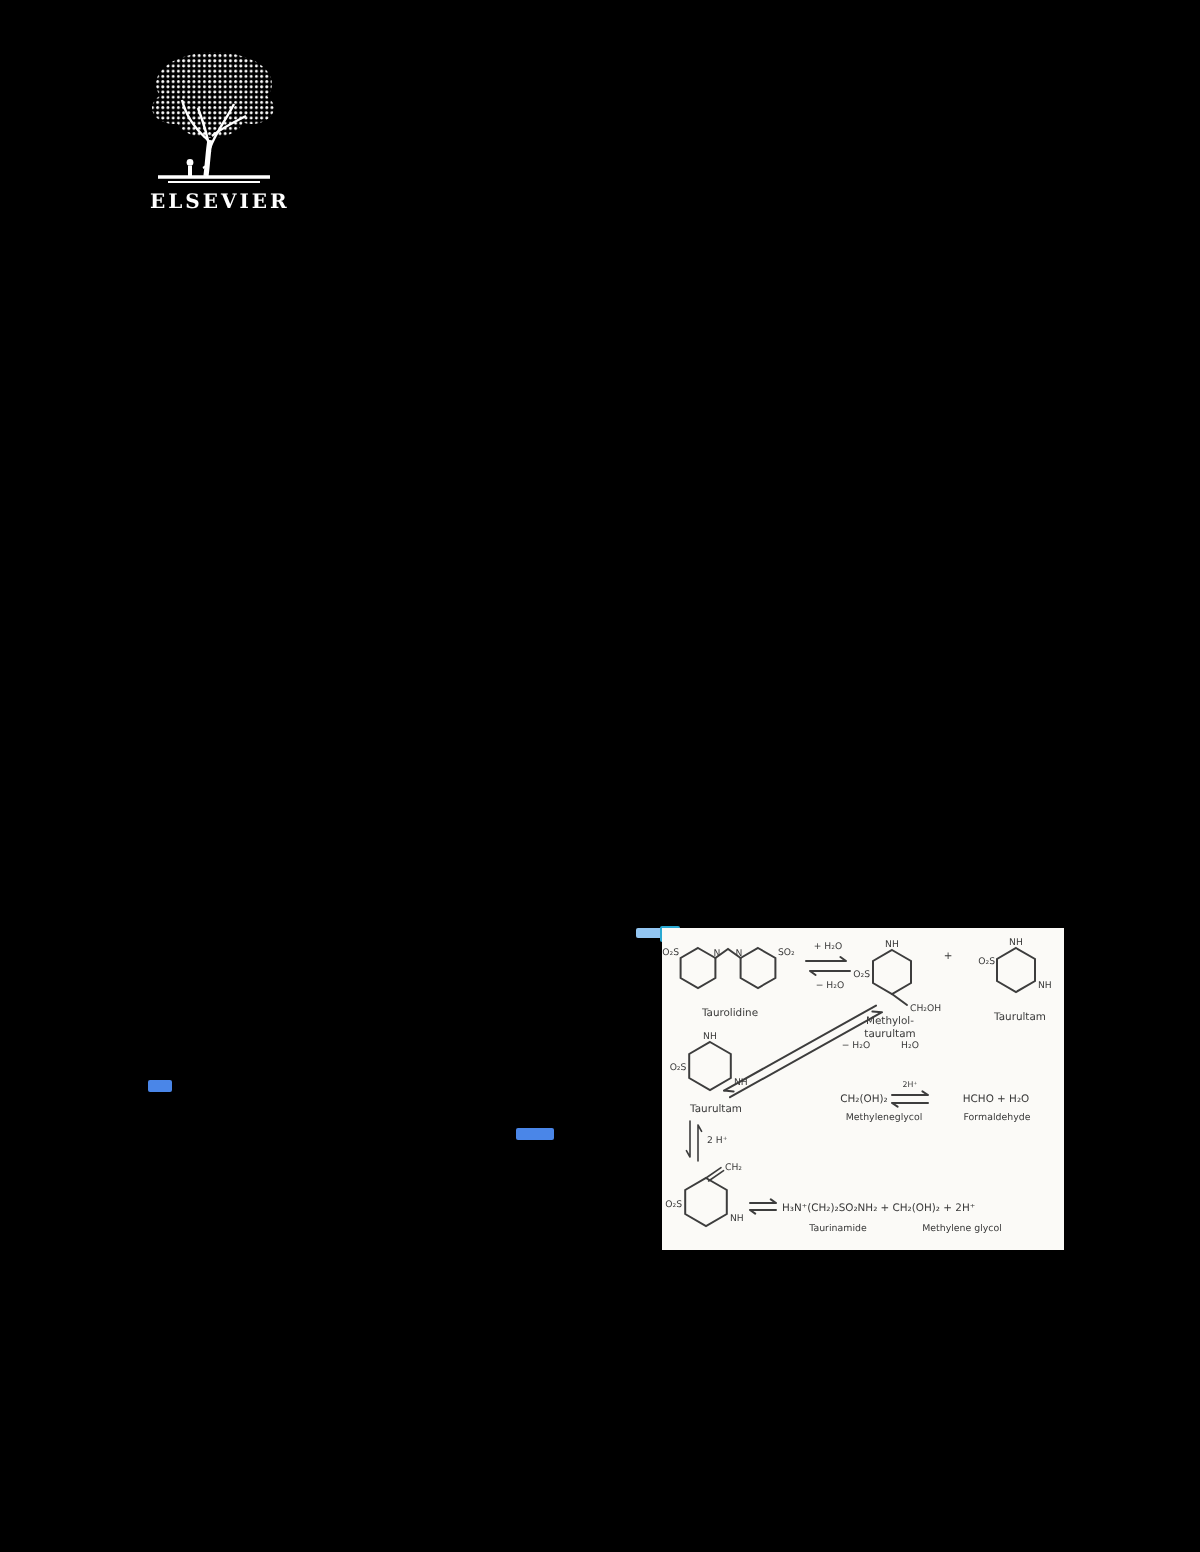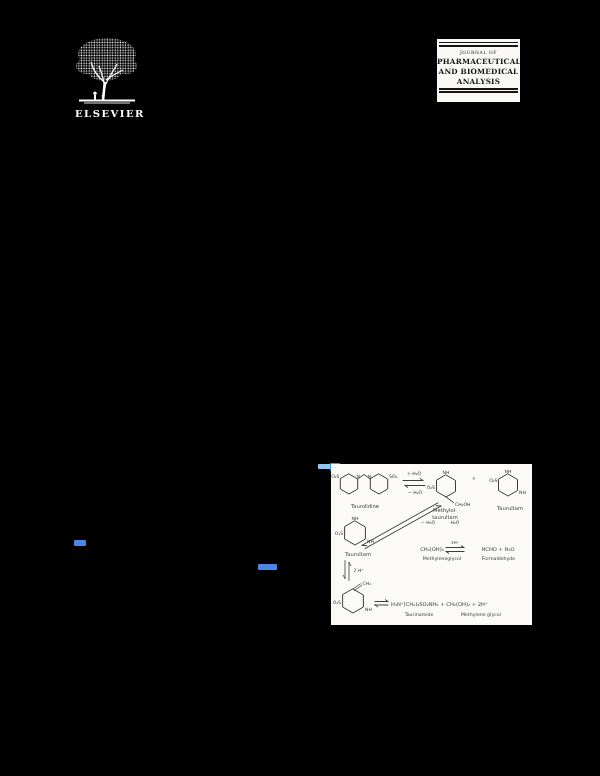--- a/index.html
+++ b/index.html
@@ -1,20 +1,20 @@
 <!DOCTYPE html>
 <html><head>
 <meta charset="utf-8">
 <style>
   html,body{margin:0;padding:0;background:#000;}
   #stage{position:relative;width:600px;height:776px;background:#000;overflow:hidden;
          font-family:"DejaVu Sans",sans-serif;}
 
   
-  .logo{position:absolute;left:75px;top:36px;width:64px;}
+  .logo{position:absolute;left:75px;top:24px;width:64px;}
   .logo svg{display:block;}
   .wordmark{margin-top:2px;color:#fff;font-family:"DejaVu Serif",serif;font-weight:bold;
             font-size:10px;letter-spacing:1.5px;text-align:center;white-space:nowrap;}
 
   
   .cover{position:absolute;left:437px;top:39px;width:83px;height:63px;background:#faf9f6;
          box-sizing:border-box;padding-top:3px;}
   .cover .rule{margin:0 2px;background:#141414;}
   .rule-thin{height:1.2px;}
   .rule-thick{height:2.4px;margin-top:1.4px !important;}
@@ -75,30 +75,20 @@
         <path d="M20,59 V64" stroke-width="2" fill="none"></path>
       </g>
       <g stroke="#fff" fill="none">
         <path d="M4,64.5 H60" stroke-width="1.8"></path>
         <path d="M9,67 H55" stroke-width="0.9"></path>
       </g>
     </svg>
     <div class="wordmark">ELSEVIER</div>
   </div>
 
-  <div class="cover" style="background: rgb(250, 249, 246);">
-    <div class="rule rule-thin"></div>
-    <div class="rule rule-thick"></div>
-    <div class="cover-text cl-over">JOURNAL OF</div>
-    <div class="cover-text cl-main">PHARMACEUTICAL</div>
-    <div class="cover-text cl-main">AND BIOMEDICAL</div>
-    <div class="cover-text cl-main">ANALYSIS</div>
-    <div class="rule rule-bthick"></div>
-    <div class="rule rule-bthin"></div>
-  </div>
 
   <div class="ann ann-streak" style="background: rgb(147, 198, 242);"></div>
   <div class="ann ann-corner" style="background: rgb(42, 169, 210);"></div>
   <div class="ann ann-ref1" style="background: rgb(74, 134, 232);"></div>
   <div class="ann ann-ref2" style="background: rgb(74, 134, 232);"></div>
 
   <div class="figure" style="background: rgb(251, 250, 247);">
     <svg class="scheme" viewBox="0 0 201 161">
 
       <g>

